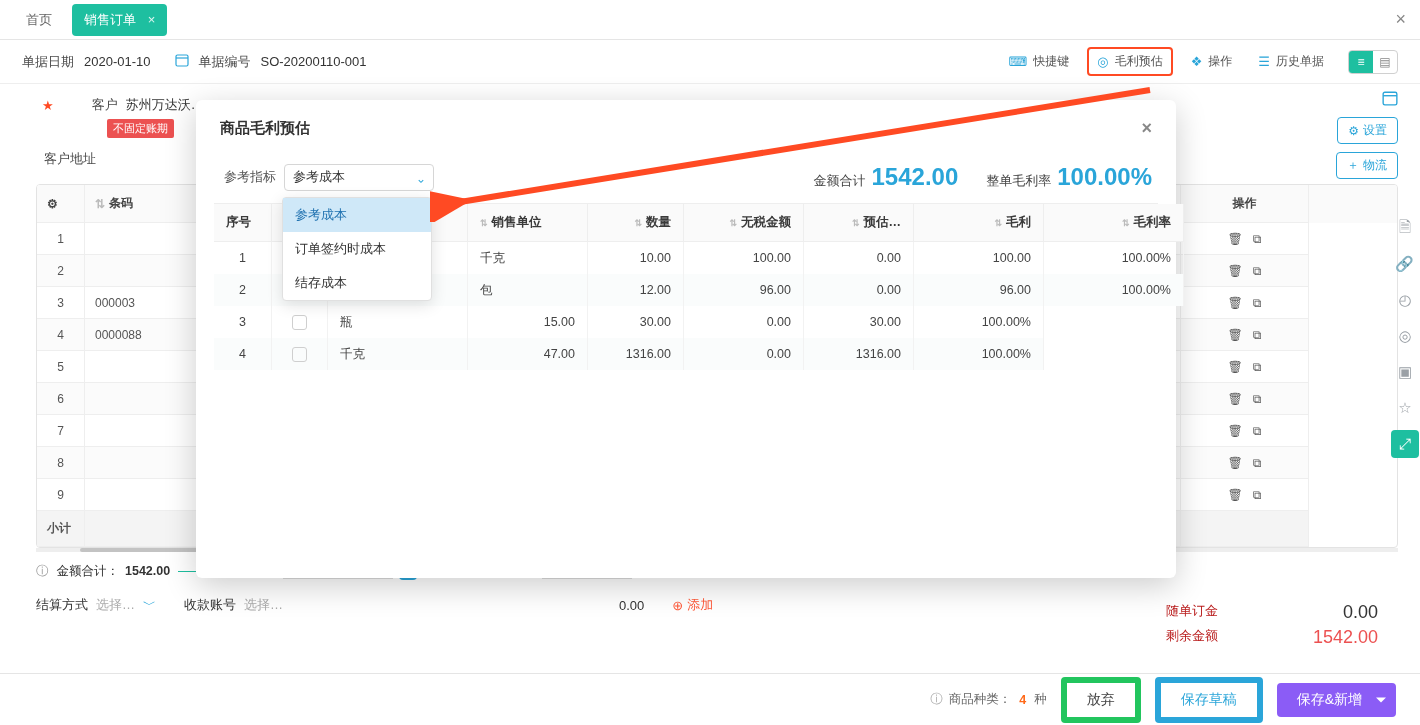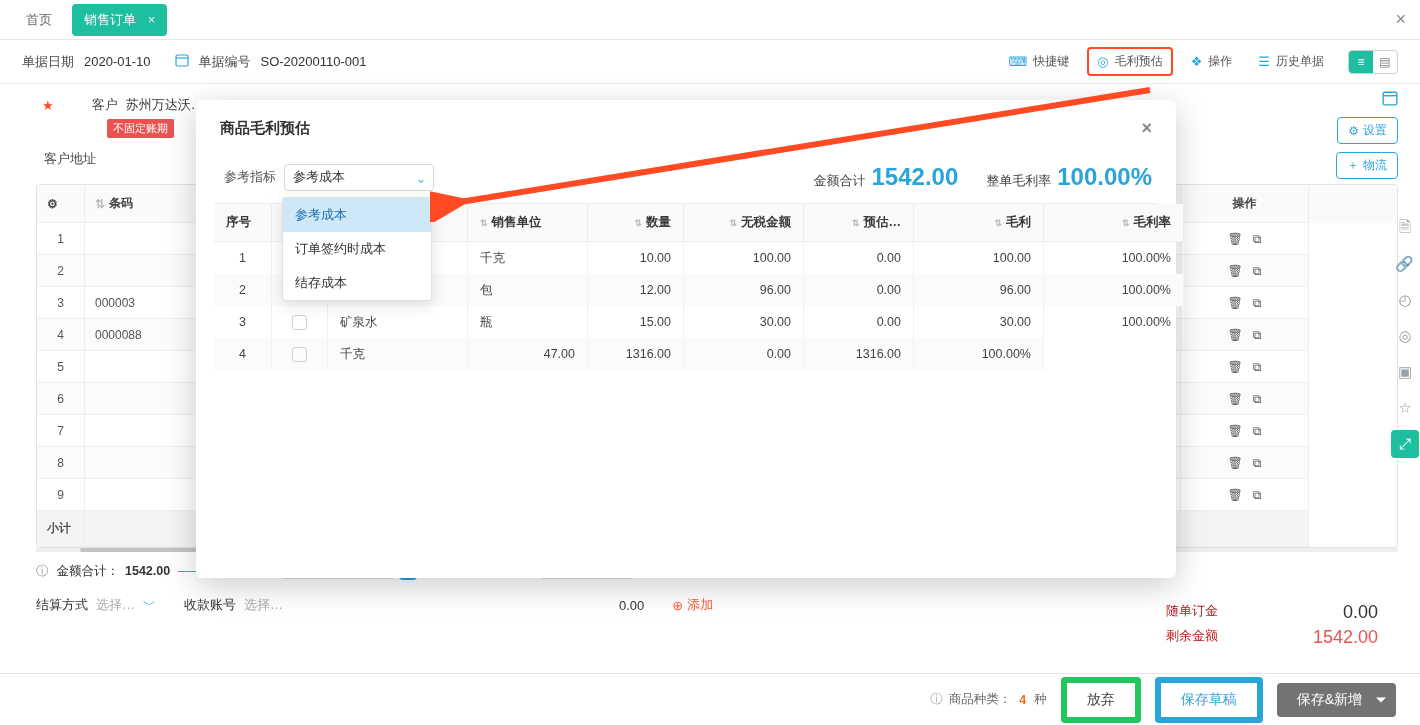--- a/index.html
+++ b/index.html
@@ -138,21 +138,21 @@
   display:flex; align-items:center; padding: 0 24px; gap:14px;
 }
 .footer .left { display:flex; align-items:center; gap:6px; color:#666; font-size:12.5px;}
 .footer .left .cnt { color:#ff6a1a; font-weight:600; margin: 0 2px; }
 .footer .spacer { flex:1; }
 .btn {
   padding: 8px 20px; border-radius: 4px; font-size: 14px; border:6px solid #22c55e;
   background:#fff; color:#444;
 }
 .btn.ghost-blue { border-color:#2aa5d9; color:#2aa5d9; }
-.btn.primary { background:#737373; color:#fff; border:none; position:relative; padding-right:34px; }
+.btn.primary { background:#8b5cf6; color:#fff; border:none; position:relative; padding-right:34px; }
 .btn.primary::after {
   content:""; position:absolute; right:10px; top:50%; transform:translateY(-50%);
   border-left:5px solid transparent; border-right:5px solid transparent; border-top:5px solid #fff;
 }
 
 
 .rail {
   position:absolute; right:0; top:50px; width:30px; display:flex; flex-direction:column;
 }
 .rail .chip {
@@ -579,21 +579,20 @@
           <div class="c">96.00</div>
           <div class="c">0.00</div>
           <div class="c">96.00</div>
           <div class="c">100.00%</div>
         </div>
         <div class="row">
           <div class="c center">3</div>
           <div class="c center">
             <span class="ck"></span>
           </div>
-          <div class="c left">矿泉水</div>
           <div class="c left">瓶</div>
           <div class="c">15.00</div>
           <div class="c">30.00</div>
           <div class="c">0.00</div>
           <div class="c">30.00</div>
           <div class="c">100.00%</div>
         </div>
         <div class="row alt">
           <div class="c center">4</div>
           <div class="c center">

